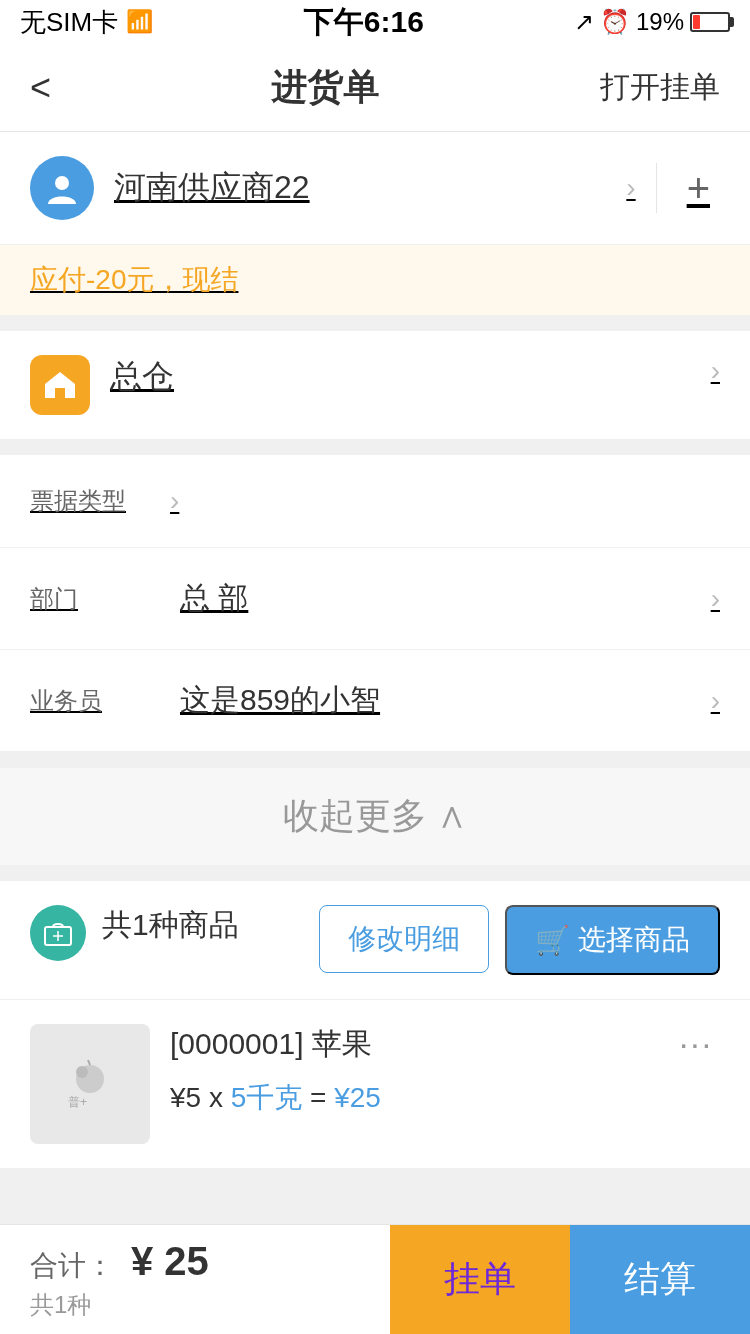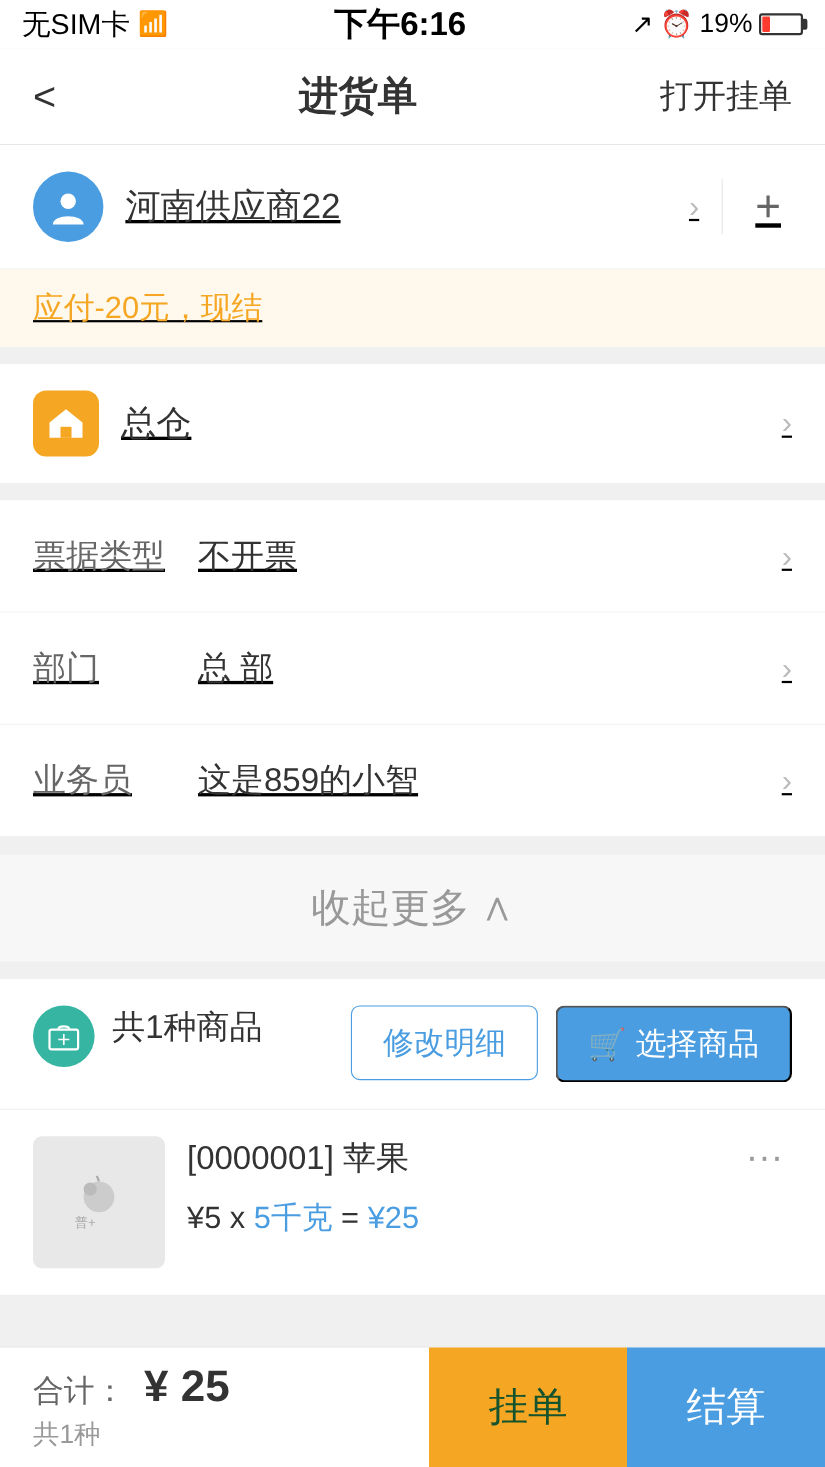--- a/index.html
+++ b/index.html
@@ -144,21 +144,21 @@
       background: #fff8ec;
       padding: 16px 30px;
       font-size: 28px;
       color: #f5a623;
       margin-bottom: 16px;
     }
 
     
     .warehouse-row {
       display: flex;
-      align-items: center;
+      align-items: flex-start;
       padding: 24px 30px;
       background: #fff;
     }
     .warehouse-icon {
       width: 60px;
       height: 60px;
       border-radius: 12px;
       background: #f5a623;
       display: flex;
       align-items: center;
@@ -176,21 +176,21 @@
     
     .form-row {
       display: flex;
       align-items: center;
       padding: 30px 30px;
       background: #fff;
       border-bottom: 1px solid #f0f0f0;
       min-height: 90px;
     }
     .form-label {
-      font-size: 30px;
+      font-size: 24px;
       color: #666;
       width: 140px;
       flex-shrink: 0;
     }
     .form-value {
       flex: 1;
       font-size: 30px;
       color: #333;
       padding-left: 10px;
     }
@@ -327,21 +327,21 @@
       display: inline;
     }
     .footer-total-count {
       display: block;
       font-size: 24px;
       color: #999;
       margin-top: 4px;
     }
     .footer-btn-hang {
       background: #f5a623;
-      color: #14532d;
+      color: #6d28d9;
       width: 180px;
       height: 110px;
       display: flex;
       align-items: center;
       justify-content: center;
       font-size: 36px;
       cursor: pointer;
     }
     .footer-btn-checkout {
       background: #4a9de0;
@@ -410,21 +410,20 @@
         </svg>
       </div>
       <span class="warehouse-name">总仓</span>
       <span class="chevron">›</span>
     </div>
   </div>
 
   <div class="card">
     <div class="form-row">
       <span class="form-label">票据类型</span>
-      <span class="form-value">不开票</span>
       <span class="chevron">›</span>
     </div>
     <div class="form-row">
       <span class="form-label">部门</span>
       <span class="form-value">总 部</span>
       <span class="chevron">›</span>
     </div>
     <div class="form-row">
       <span class="form-label">业务员</span>
       <span class="form-value">这是859的小智</span>

